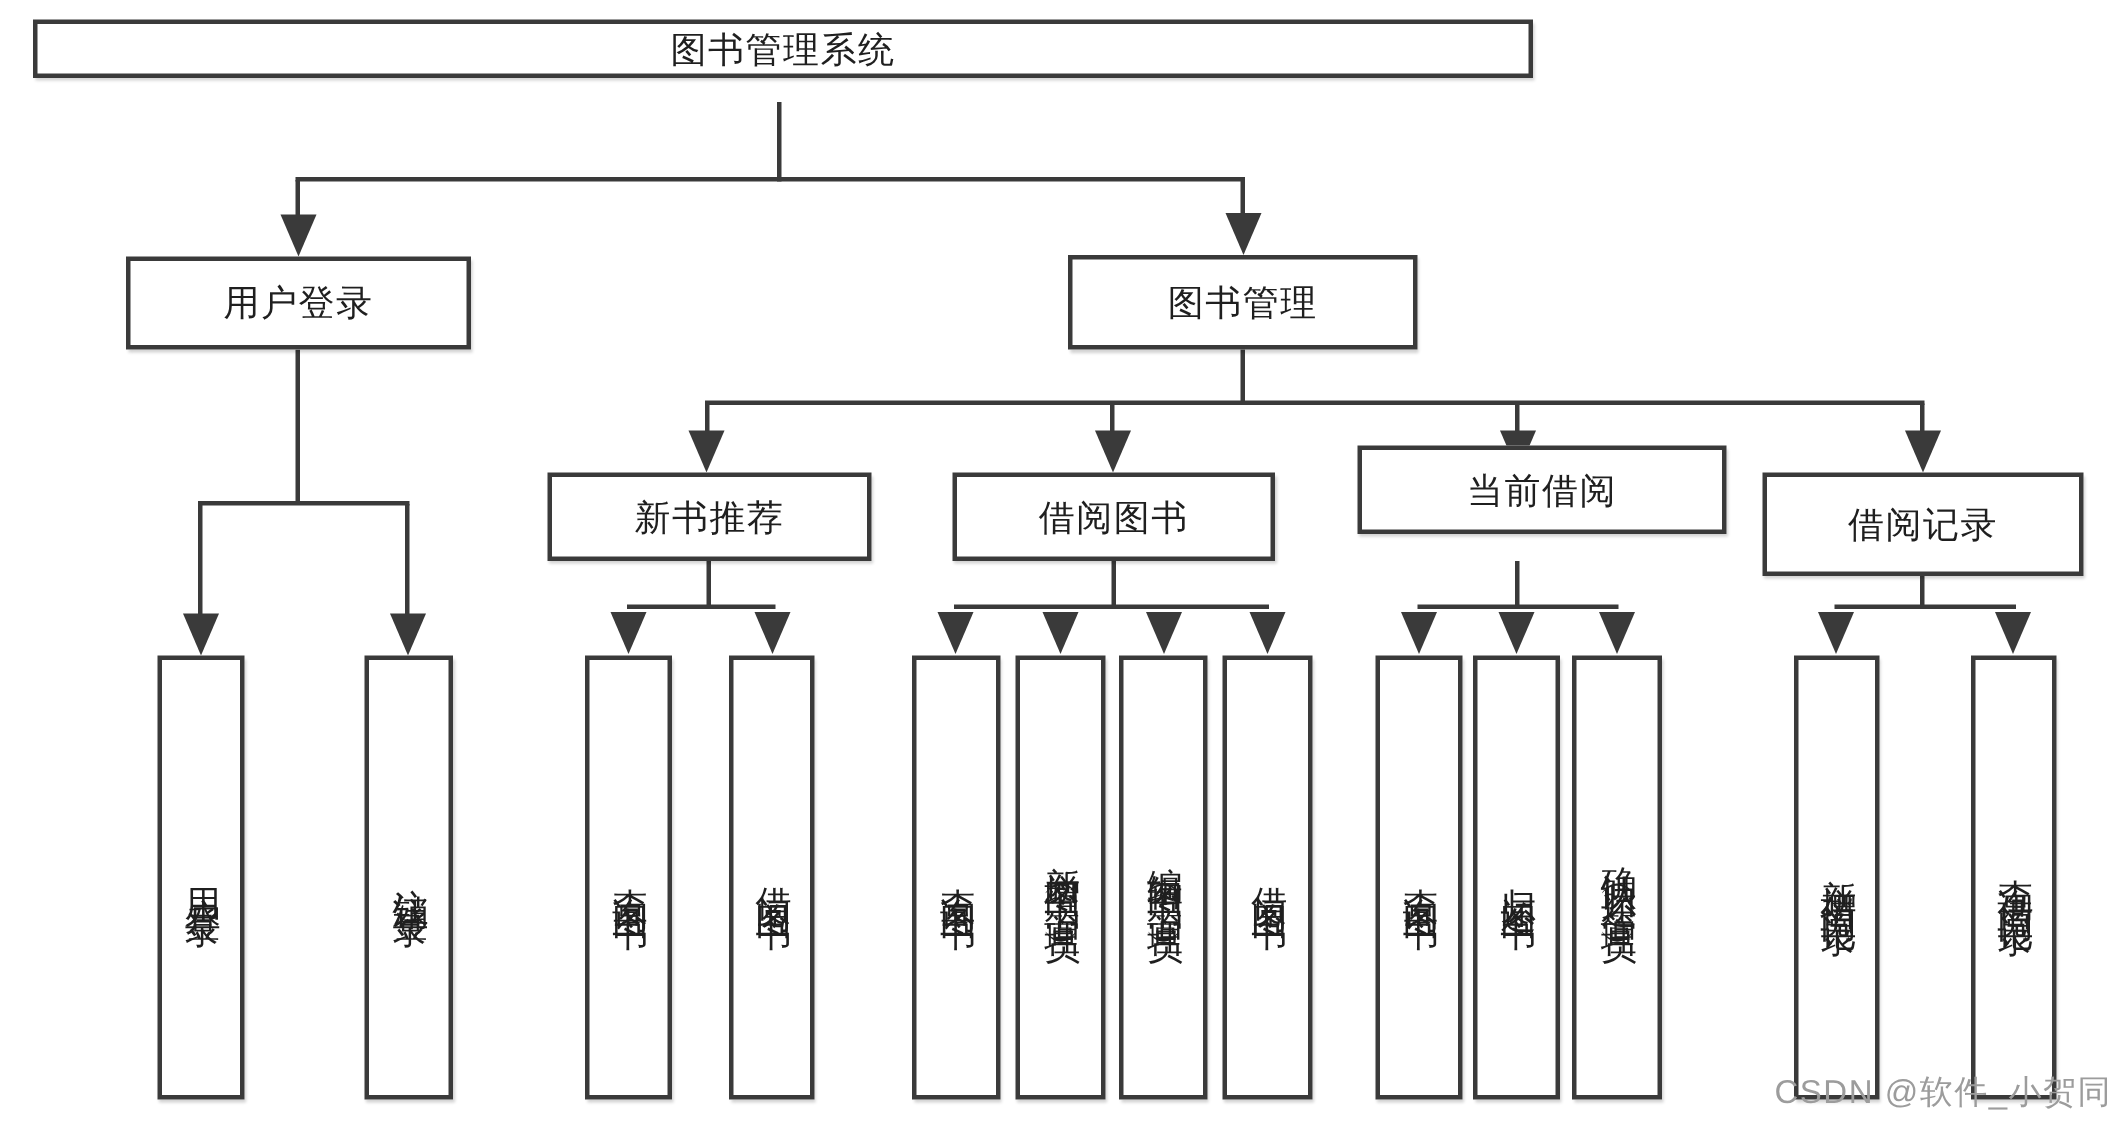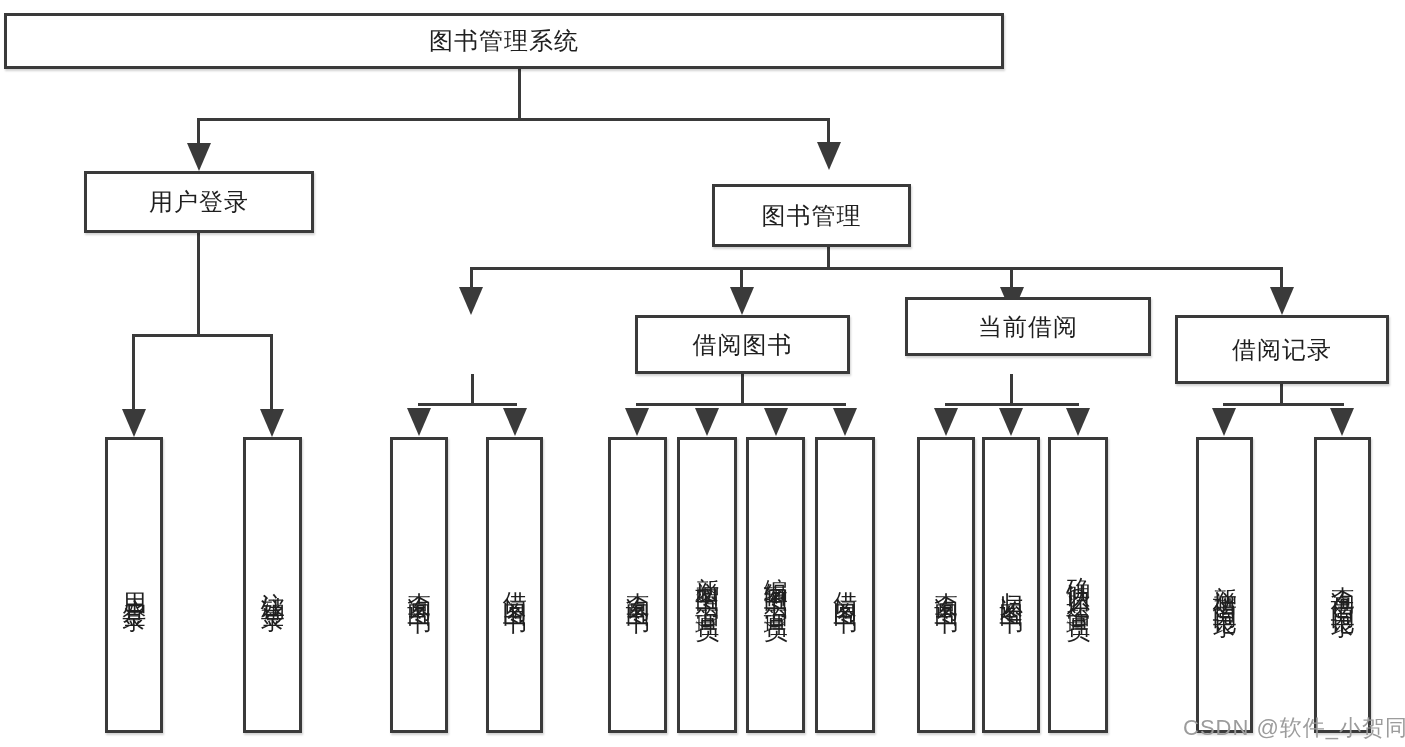--- a/index.html
+++ b/index.html
@@ -38,37 +38,37 @@
     position:absolute; left:1183px; top:713px; z-index:5;
     font-size:22px; letter-spacing:1px; white-space:nowrap;
     color:var(--watermark,#9c9c9c);
   }
 </style>
 </head>
 <body>
 
 <div class="canvas">
 
-  <div class="node" style="left:4px;top:13px;width:1000px;height:56px">
+  <div class="node" style="left:22px;top:13px;width:1000px;height:39px">
     <span>图书管理系统</span>
   </div>
 
   <div class="line" style="left:518px;top:68px;width:3px;height:53px"></div>
 
   <div class="line" style="left:197px;top:118px;width:633px;height:3px"></div>
 
   <div class="line" style="left:197px;top:120px;width:3px;height:25px"></div>
   <div class="arrow" style="left:187px;top:143px"></div>
   <div class="line" style="left:827px;top:120px;width:3px;height:24px"></div>
   <div class="arrow" style="left:817px;top:142px"></div>
 
   <div class="node" style="left:84px;top:171px;width:230px;height:62px">
     <span>用户登录</span>
   </div>
-  <div class="node" style="left:712px;top:184px;width:199px;height:63px">
+  <div class="node" style="left:712px;top:170px;width:233px;height:63px">
     <span>图书管理</span>
   </div>
 
   <div class="line" style="left:197px;top:233px;width:3px;height:103px"></div>
   <div class="line" style="left:132px;top:334px;width:141px;height:3px"></div>
   <div class="line" style="left:132px;top:336px;width:3px;height:75px"></div>
   <div class="arrow" style="left:122px;top:409px"></div>
   <div class="line" style="left:270px;top:336px;width:3px;height:75px"></div>
   <div class="arrow" style="left:260px;top:409px"></div>
 
@@ -76,20 +76,23 @@
   <div class="line" style="left:470px;top:267px;width:813px;height:3px"></div>
   <div class="line" style="left:470px;top:269px;width:3px;height:20px"></div>
   <div class="arrow" style="left:459px;top:287px"></div>
   <div class="line" style="left:740px;top:269px;width:3px;height:20px"></div>
   <div class="arrow" style="left:730px;top:287px"></div>
   <div class="line" style="left:1010px;top:269px;width:3px;height:20px"></div>
   <div class="arrow" style="left:1000px;top:287px"></div>
   <div class="line" style="left:1280px;top:269px;width:3px;height:20px"></div>
   <div class="arrow" style="left:1270px;top:287px"></div>
 
+  <div class="node" style="left:365px;top:315px;width:216px;height:59px">
+    <span>新书推荐</span>
+  </div>
   <div class="node" style="left:635px;top:315px;width:215px;height:59px">
     <span>借阅图书</span>
   </div>
   <div class="node" style="left:905px;top:297px;width:246px;height:59px">
     <span>当前借阅</span>
   </div>
   <div class="node" style="left:1175px;top:315px;width:214px;height:69px">
     <span>借阅记录</span>
   </div>
 

